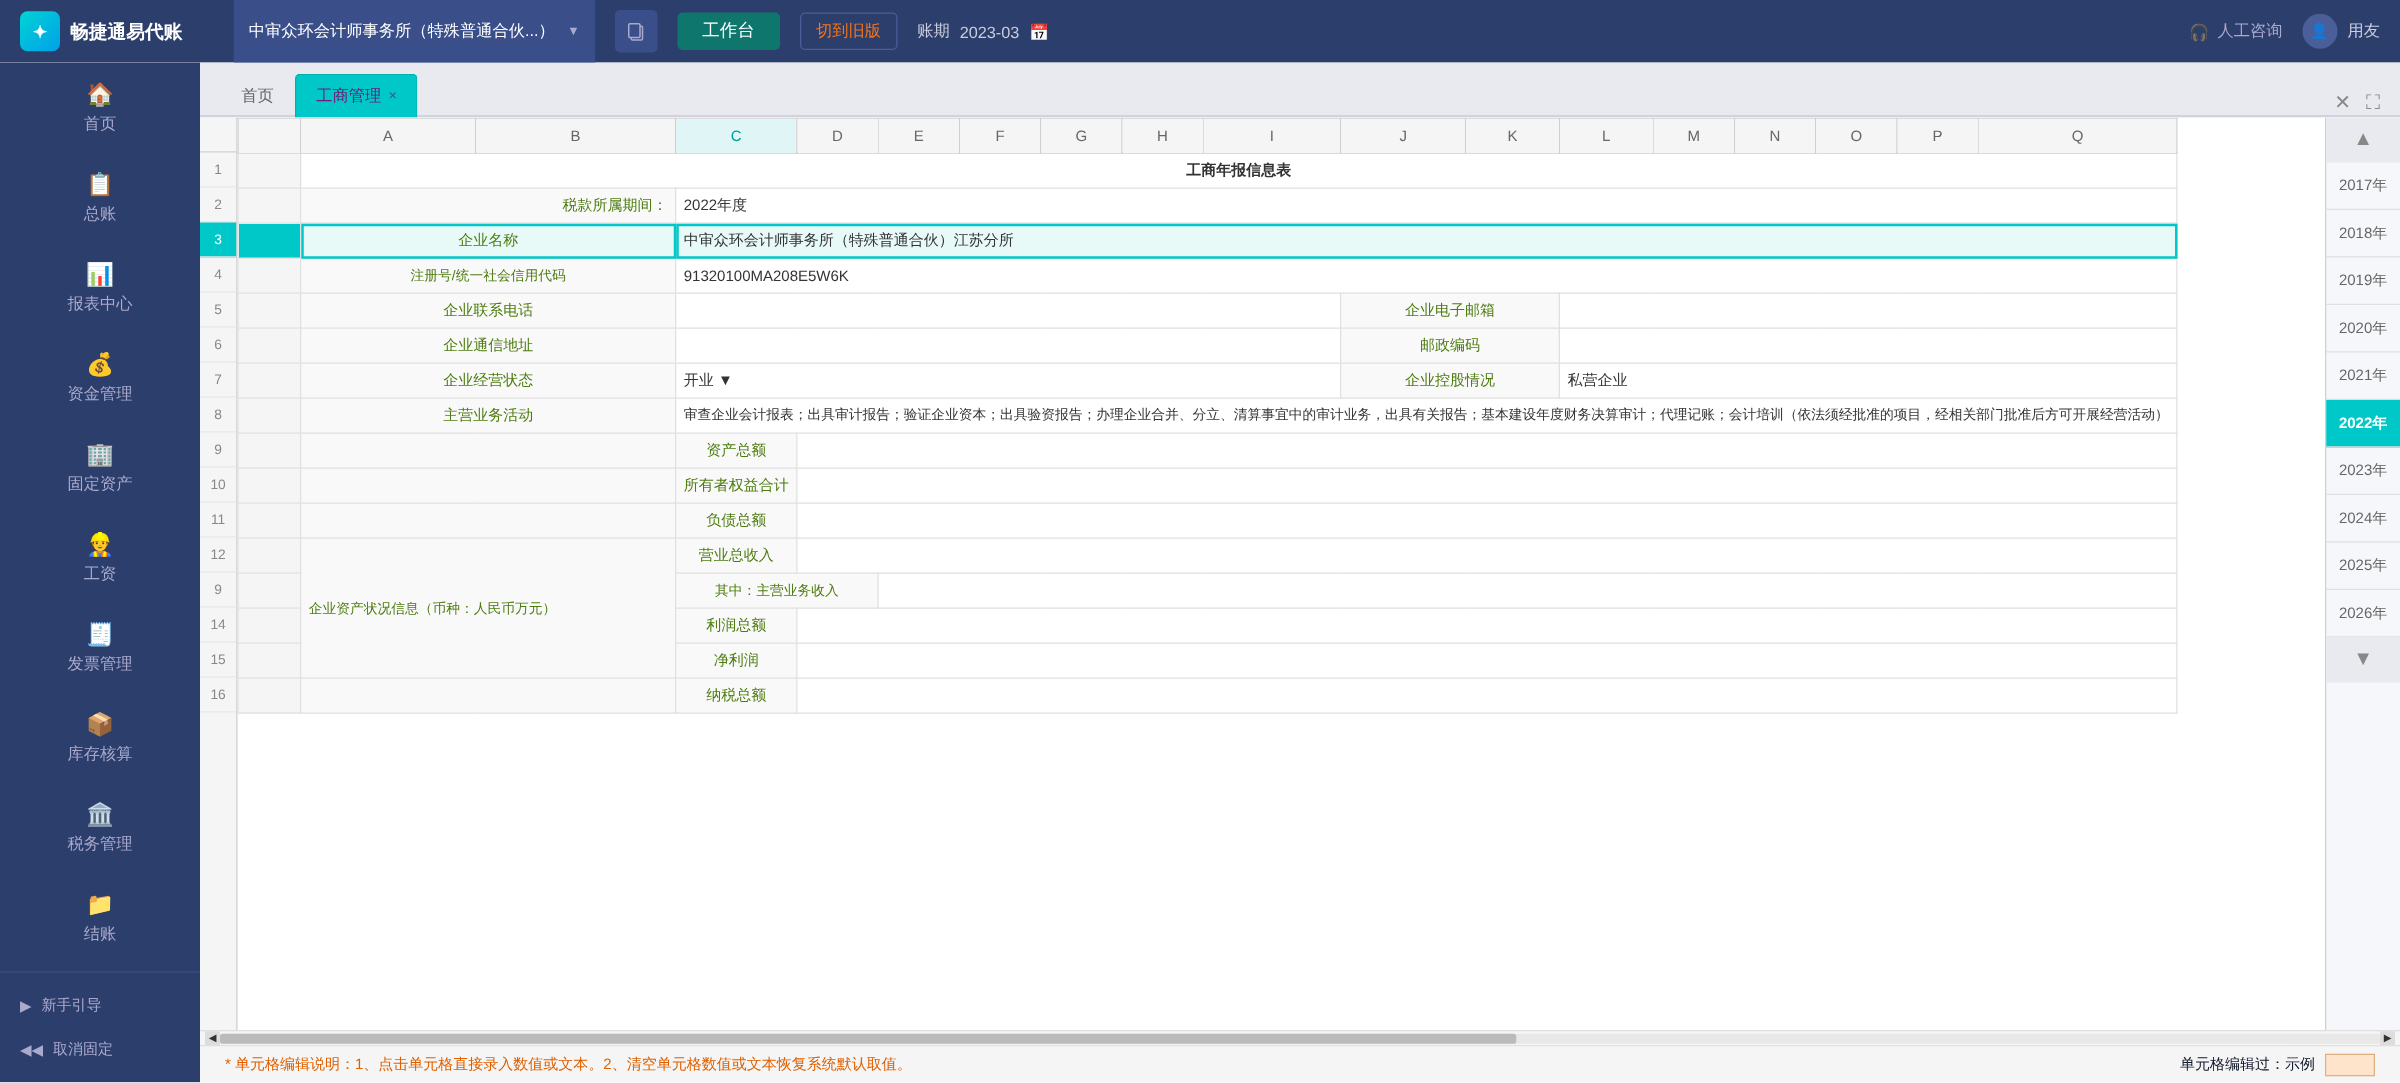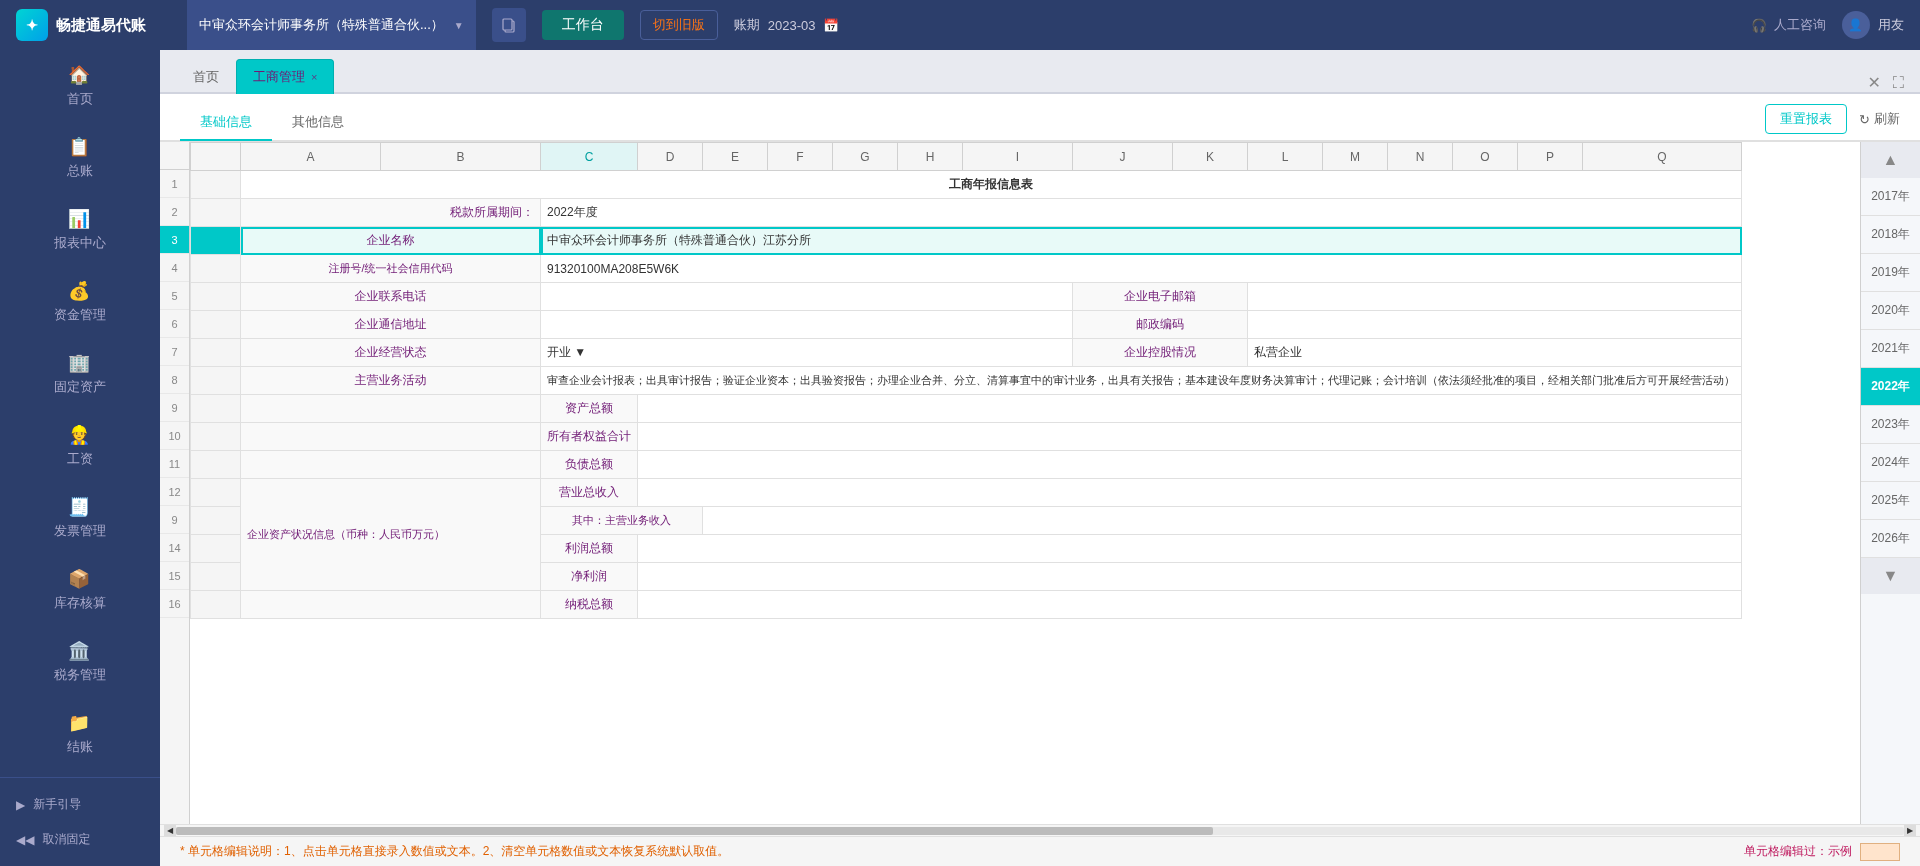--- a/index.html
+++ b/index.html
@@ -137,38 +137,38 @@
     .sheet-table { border-collapse: collapse; min-width: 1400px; table-layout: fixed; }
     .sheet-table th {
       height: 28px; background: #f5f5f5; border: 1px solid #d0d0d0;
       font-size: 12px; color: #666; font-weight: normal; text-align: center;
       padding: 0 4px; position: sticky; top: 0; z-index: 5;
     }
     .sheet-table td {
       height: 28px; border: 1px solid #e0e0e0; padding: 0 6px; font-size: 12px;
       vertical-align: middle; white-space: nowrap; overflow: hidden;
     }
-    .cell-label { background: #f9f9f9; text-align: center; color: #701a75; }
+    .cell-label { background: #f9f9f9; text-align: center; color: #4d7c0f; }
     .cell-title { text-align: center; font-size: 16px; font-weight: bold; }
 
     
     .year-panel {
       width: 60px; background: #f5f7fa; border-left: 1px solid #d0d0d0;
       display: flex; flex-direction: column; align-items: center; flex-shrink: 0;
     }
     .year-panel-arrows { width: 100%; display: flex; flex-direction: column; align-items: center; }
     .year-arrow { width: 100%; height: 36px; display: flex; align-items: center; justify-content: center; cursor: pointer; color: #888; font-size: 16px; background: #e8eaf0; }
     .year-item { width: 100%; padding: 10px 0; text-align: center; font-size: 12px; color: #666; cursor: pointer; border-bottom: 1px solid #e0e0e0; }
     .year-item.active { background: #00c8c8; color: #fff; font-weight: bold; }
     .status-bar {
       height: 30px; background: #f5f5f5; border-top: 1px solid #e0e0e0;
       display: flex; align-items: center; padding: 0 20px; gap: 8px; flex-shrink: 0; font-size: 12px;
     }
     .status-hint { color: #e06000; }
-    .status-example { margin-left: auto; display: flex; align-items: center; gap: 8px; color: #be185d; }
+    .status-example { margin-left: auto; display: flex; align-items: center; gap: 8px; color: #0f172a; }
     .example-cell { width: 40px; height: 18px; background: #ffe4cc; border: 1px solid #e0b080; display: inline-block; }
 
     
     .h-scroll-area { height: 12px; background: #f5f5f5; border-top: 1px solid #e0e0e0; display: flex; align-items: center; padding: 2px 4px; }
     .h-scroll-left { width: 12px; height: 12px; background: #ddd; display: flex; align-items: center; justify-content: center; font-size: 8px; cursor: pointer; }
     .h-scroll-track { flex: 1; height: 8px; background: #e8e8e8; border-radius: 2px; position: relative; }
     .h-scroll-thumb { position: absolute; left: 0; top: 0; width: 60%; height: 100%; background: #bbb; border-radius: 2px; }
     .h-scroll-right { width: 12px; height: 12px; background: #ddd; display: flex; align-items: center; justify-content: center; font-size: 8px; cursor: pointer; }
   </style>
 </head>
@@ -281,35 +281,20 @@
         <span class="close-x">×</span>
       </div>
       <div class="window-controls">
         <span>✕</span>
         <span>⛶</span>
       </div>
     </div>
 
     <div class="page-body">
 
-      <div class="inner-tab-bar">
-        <div class="inner-tab active">
-          <span>基础信息</span>
-        </div>
-        <div class="inner-tab">
-          <span>其他信息</span>
-        </div>
-        <div class="inner-tab-actions">
-          <button class="reset-report-btn">重置报表</button>
-          <button class="refresh-btn">
-            <span>↻</span>
-            <span>刷新</span>
-          </button>
-        </div>
-      </div>
 
       <div class="sheet-wrapper">
 
         <div class="row-nums">
           <div class="row-num-header"></div>
           <div class="row-num-cell">1</div>
           <div class="row-num-cell">2</div>
           <div class="row-num-cell selected">3</div>
           <div class="row-num-cell">4</div>
           <div class="row-num-cell">5</div>

